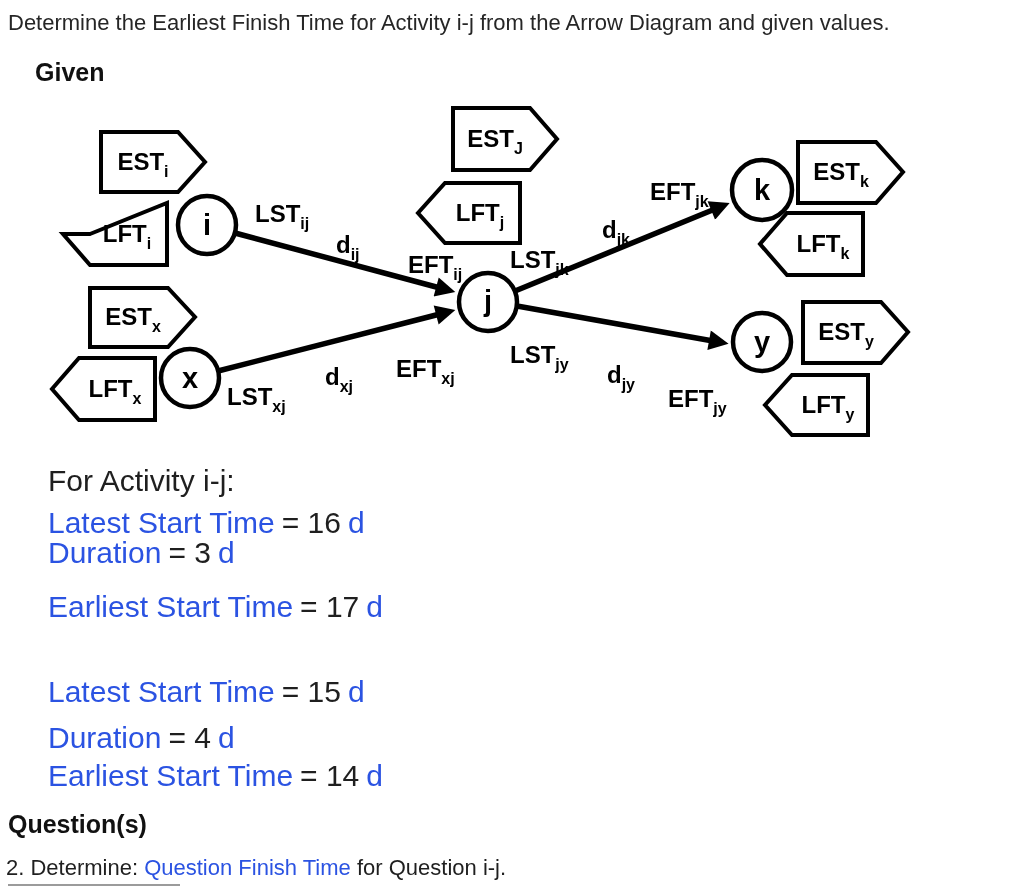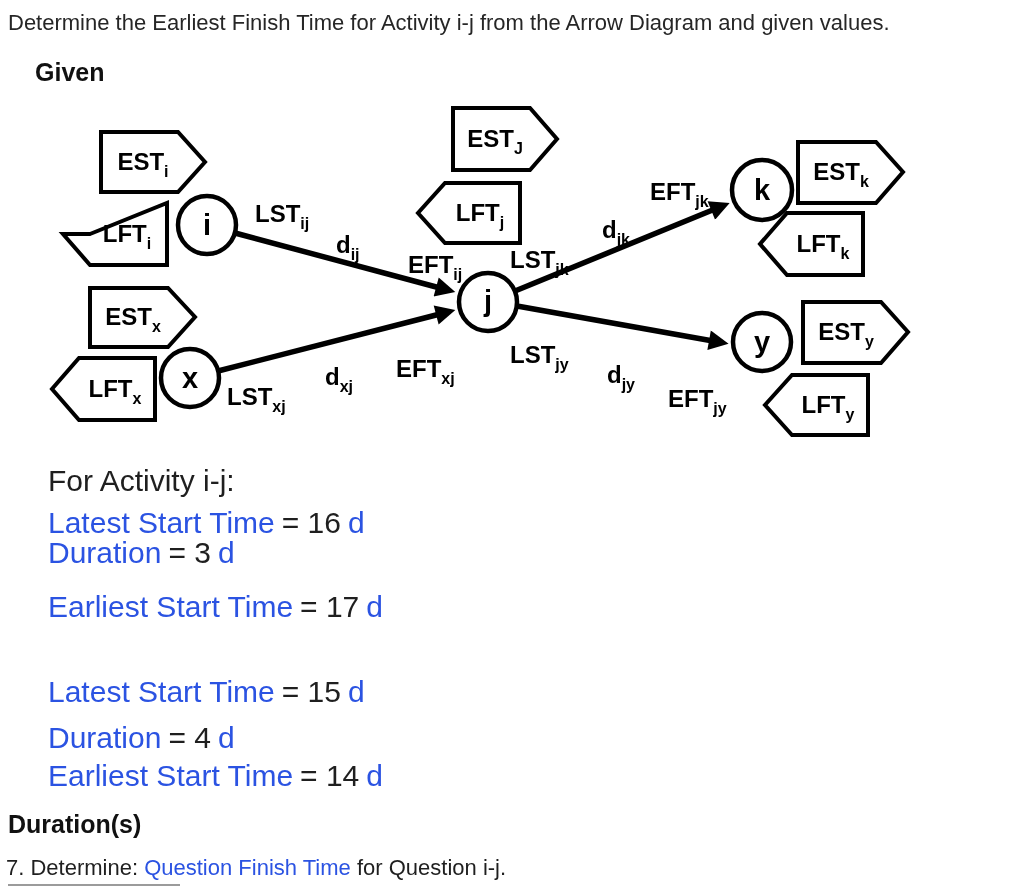--- a/index.html
+++ b/index.html
@@ -128,19 +128,19 @@
 
   <div class="t body-line indent" style="top:590px"><span class="blue">Earliest Start Time</span><span class="eq">= 17</span><span class="blue unit">d</span></div>
 
 
   <div class="t body-line indent" style="top:675px"><span class="blue">Latest Start Time</span><span class="eq">= 15</span><span class="blue unit">d</span></div>
 
   <div class="t body-line indent" style="top:721px"><span class="blue">Duration</span><span class="eq">= 4</span><span class="blue unit">d</span></div>
 
   <div class="t body-line indent" style="top:759px"><span class="blue">Earliest Start Time</span><span class="eq">= 14</span><span class="blue unit">d</span></div>
 
-  <div class="t heading questions-heading">Duration(s)</div>
+  <div class="t heading questions-heading">Question(s)</div>
 
-  <div class="t body-line question-line"><span>7. Determine: </span><span class="blue">Question Finish Time</span><span> for Question i-j.</span></div>
+  <div class="t body-line question-line"><span>2. Determine: </span><span class="blue">Question Finish Time</span><span> for Question i-j.</span></div>
 
   <div class="answer-box"></div>
 
 </div>
 
 </body></html>

